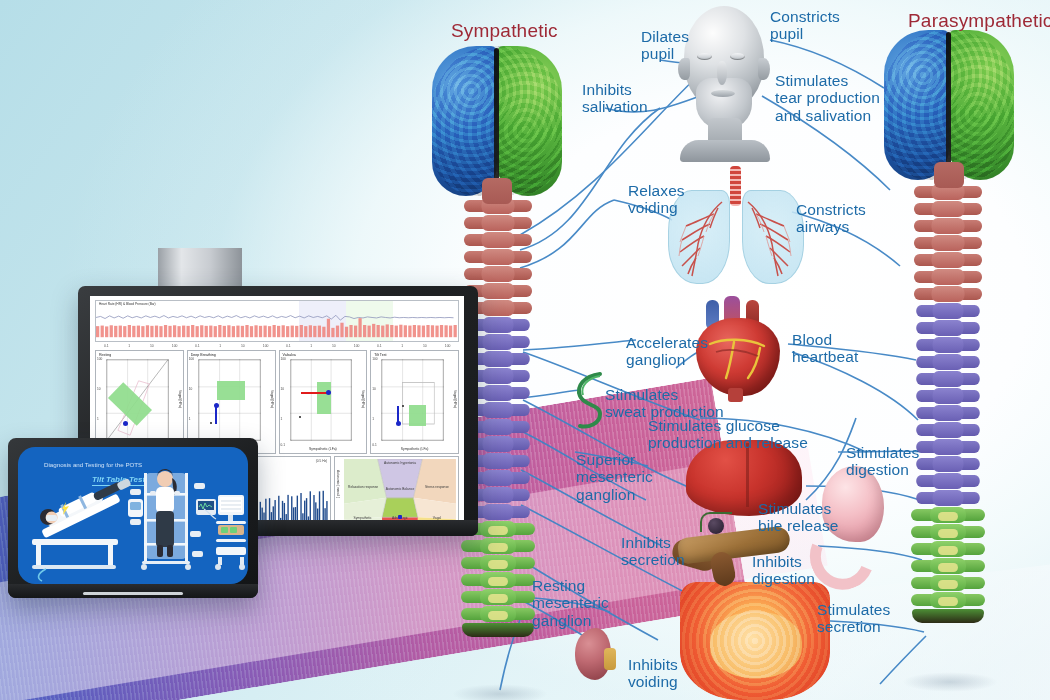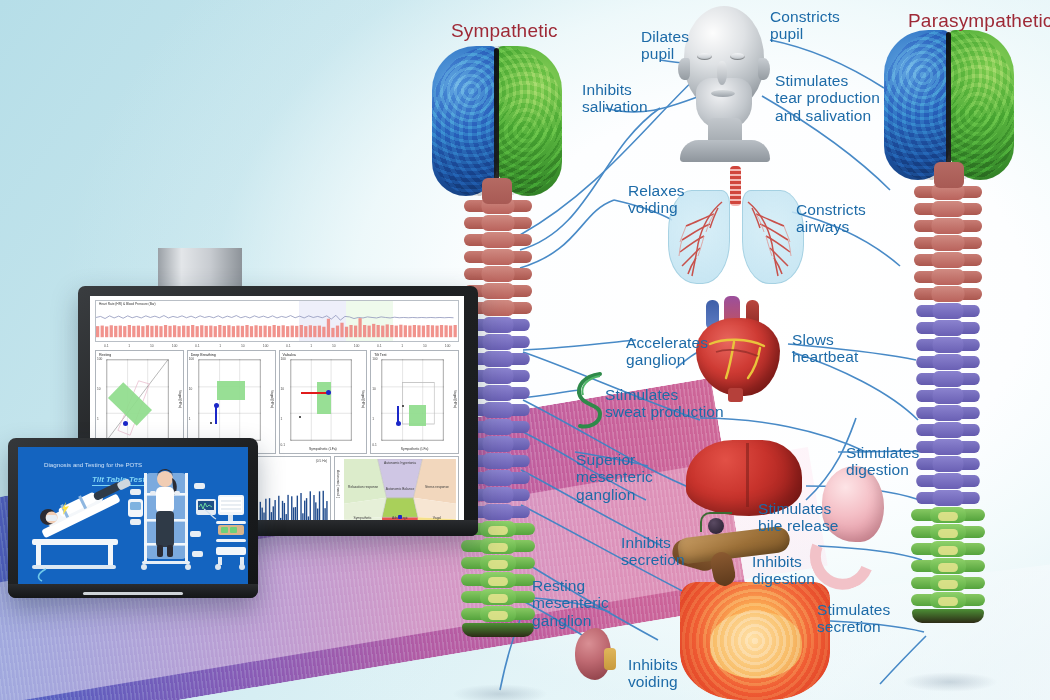--- a/index.html
+++ b/index.html
@@ -225,21 +225,21 @@
   .quad .qy{position:absolute;left:1px;top:18%;font-size:3.1px;color:#333;writing-mode:vertical-rl;}
   .quad .qwrap{position:absolute;left:9px;right:2px;top:2px;bottom:2px;}
   .quad .seg{position:absolute;font-size:3.3px;color:#3a3a3a;text-align:center;line-height:1.15;}
   .quad .qdot{position:absolute;width:4px;height:4px;background:#1b27c8;border-radius:1px;}
 
   
   .tablet{position:absolute;left:8px;top:438px;width:250px;height:160px;z-index:32;}
   .tb-bezel{position:absolute;inset:0;border-radius:8px;
      background:linear-gradient(150deg,#35383b,#1c1e20 55%,#121416);
      box-shadow:0 12px 26px rgba(30,50,70,.35);}
-  .tb-screen{position:absolute;left:10px;top:9px;right:10px;bottom:14px;background:#1464c0;overflow:hidden;}
+  .tb-screen{position:absolute;left:10px;top:9px;right:10px;bottom:14px;background:#1464c0;overflow:hidden;border-radius:17px;}
   .tb-chin{position:absolute;left:0;right:0;bottom:0;height:14px;border-radius:0 0 8px 8px;
      background:linear-gradient(#2a2c2f,#141618);}
   .tb-bar{position:absolute;left:30%;bottom:3px;width:40%;height:3px;border-radius:2px;background:#cfd4d8;}
   .tb-t1{position:absolute;left:26px;top:14px;font-size:6.2px;color:#cfe2f7;}
   .tb-t2{position:absolute;left:74px;top:28px;font-size:8px;color:#7fd4f5;font-style:italic;
      font-weight:bold;border-bottom:1px solid #7fd4f5;padding-bottom:1px;}
   .tb-svg{position:absolute;inset:0;width:100%;height:100%;}
 </style>
 </head>
 <body>
@@ -679,24 +679,26 @@
 salivation</div>
   <div class="lbl" style="left:775px;top:72px;">Stimulates
 tear production
 and salivation</div>
   <div class="lbl" style="left:628px;top:182px;">Relaxes
 voiding</div>
   <div class="lbl" style="left:796px;top:201px;">Constricts
 airways</div>
   <div class="lbl" style="left:626px;top:334px;">Accelerates
 ganglion</div>
-  <div class="lbl" style="left:792px;top:331px;">Slows
+  <div class="lbl" style="left:792px;top:331px;">Blood
 heartbeat</div>
   <div class="lbl" style="left:605px;top:386px;">Stimulates
 sweat production</div>
+  <div class="lbl" style="left:648px;top:417px;">Stimulates glucose
+production and release</div>
   <div class="lbl" style="left:576px;top:451px;">Superior
 mesenteric
 ganglion</div>
   <div class="lbl" style="left:846px;top:444px;">Stimulates
 digestion</div>
   <div class="lbl" style="left:758px;top:500px;">Stimulates
 bile release</div>
   <div class="lbl" style="left:621px;top:534px;">Inhibits
 secretion</div>
   <div class="lbl" style="left:752px;top:553px;">Inhibits

